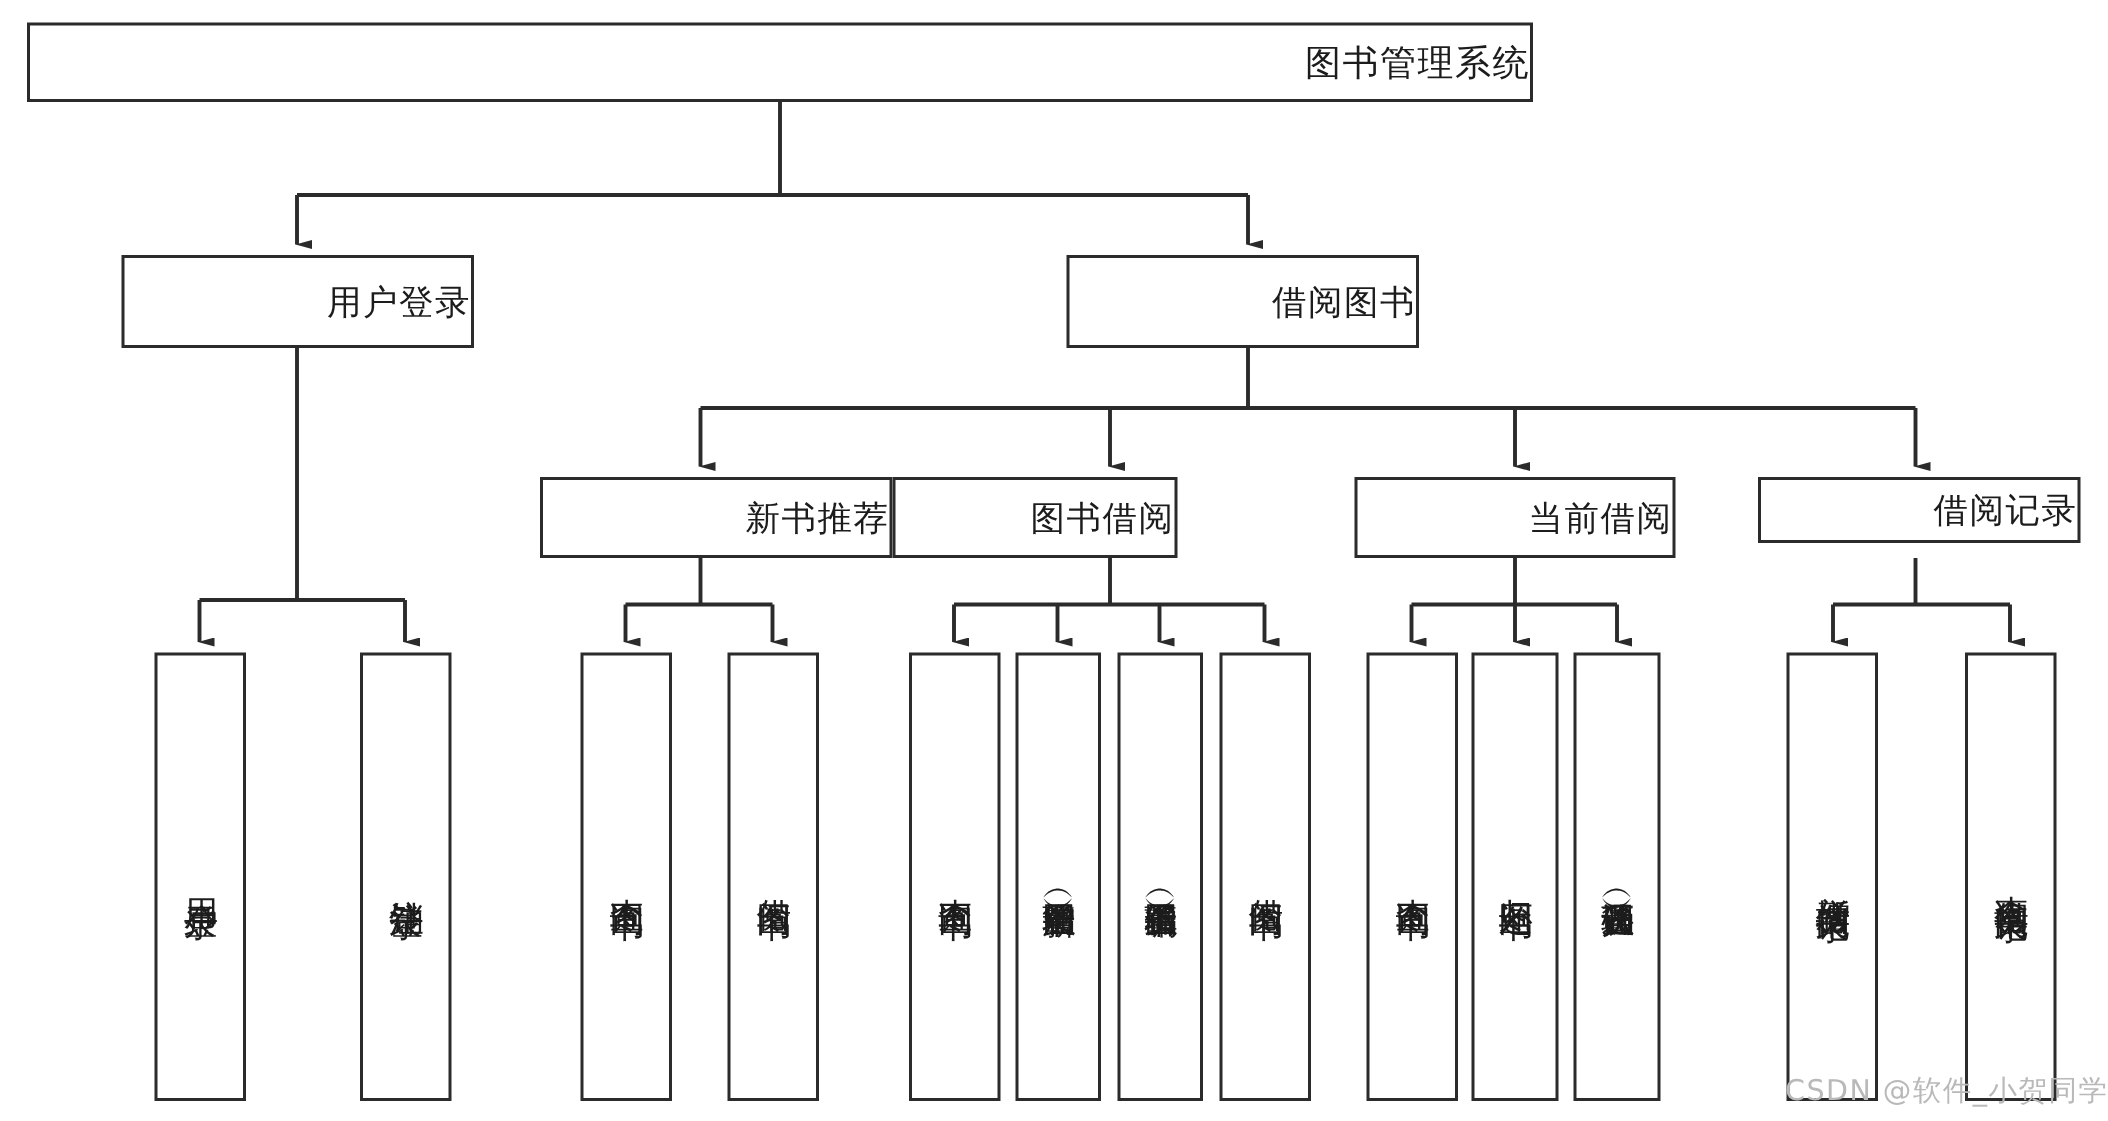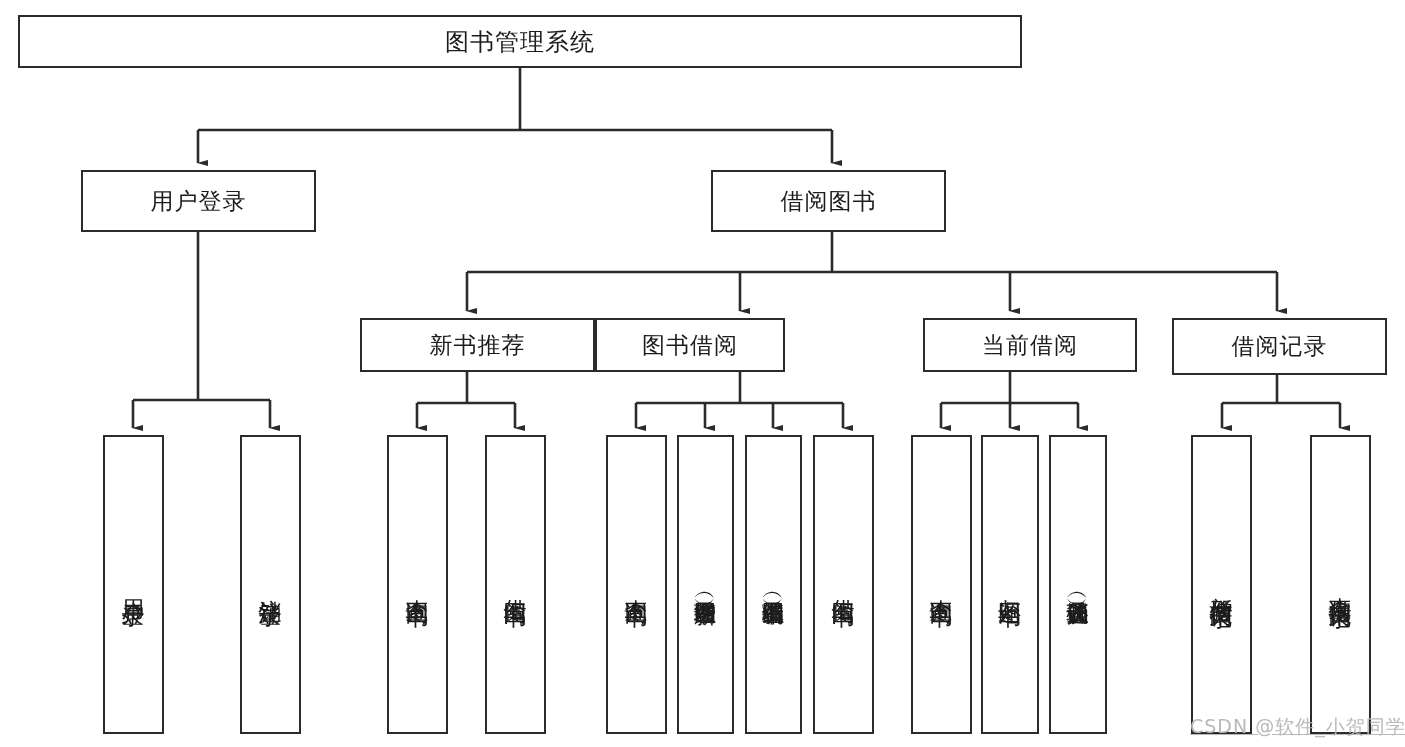--- a/index.html
+++ b/index.html
@@ -3,34 +3,34 @@
 <meta charset="utf-8">
 <style>
   html,body{margin:0;padding:0;background:#ffffff;}
   body{width:1405px;height:747px;position:relative;overflow:hidden;
        font-family:"DejaVu Sans","Liberation Sans",sans-serif;}
   #canvas{position:absolute;left:0;top:0;width:1405px;height:747px;}
   svg.edges{position:absolute;left:0;top:0;width:1405px;height:747px;pointer-events:none;}
 
   .node{position:absolute;box-sizing:border-box;background:#ffffff;
         border:2px solid #2b2b2b;display:flex;align-items:center;
-        justify-content:center;color:#1c1c1c;}
+        justify-content:flex-end;color:#1c1c1c;}
   .node.h{  }
   .node.h span{font-size:23px;letter-spacing:1px;white-space:nowrap;}
   .node.root span{font-size:24px;}
 
   .node.v{writing-mode:vertical-rl;text-orientation:upright;
           align-items:center;justify-content:center;}
   .node.v span{writing-mode:vertical-rl;text-orientation:upright;
                font-size:23px;line-height:1.05;letter-spacing:2px;
                white-space:nowrap;display:block;}
   .node.v.tight span{font-size:22px;letter-spacing:0px;}
 
   .watermark{position:absolute;color:#b9b9b9;font-size:19px;
-             white-space:nowrap;letter-spacing:1px;text-decoration:underline;}
+             white-space:nowrap;letter-spacing:1px;}
 </style>
 </head>
 <body>
 
 <div id="canvas">
 
   <svg class="edges" viewBox="0 0 1405 747" xmlns="http://www.w3.org/2000/svg">
     <defs>
       <marker id="ah" markerWidth="10" markerHeight="12" refX="3" refY="10" orient="auto" markerUnits="userSpaceOnUse">
         <path d="M0,0 L6,0 L3,11 Z" fill="#2b2b2b"></path>
@@ -91,24 +91,24 @@
   <div class="node h" style="left:711px;top:170px;width:235px;height:62px;">
     <span>借阅图书</span>
   </div>
 
   <div class="node h" style="left:360px;top:318px;width:235px;height:54px;">
     <span>新书推荐</span>
   </div>
   <div class="node h" style="left:595px;top:318px;width:190px;height:54px;">
     <span>图书借阅</span>
   </div>
-  <div class="node h" style="left:903px;top:318px;width:214px;height:54px;margin-left:20px;">
+  <div class="node h" style="left:903px;top:318px;width:214px;height:54px;">
     <span>当前借阅</span>
   </div>
-  <div class="node h" style="left:1172px;top:318px;width:215px;height:57px;">
+  <div class="node h" style="left:1172px;top:318px;width:215px;height:44px;">
     <span>借阅记录</span>
   </div>
 
   <div class="node v" style="left:103px;top:435px;width:61px;height:299px;">
     <span>用户登录</span>
   </div>
   <div class="node v" style="left:240px;top:435px;width:61px;height:299px;">
     <span>注销登录</span>
   </div>
 

